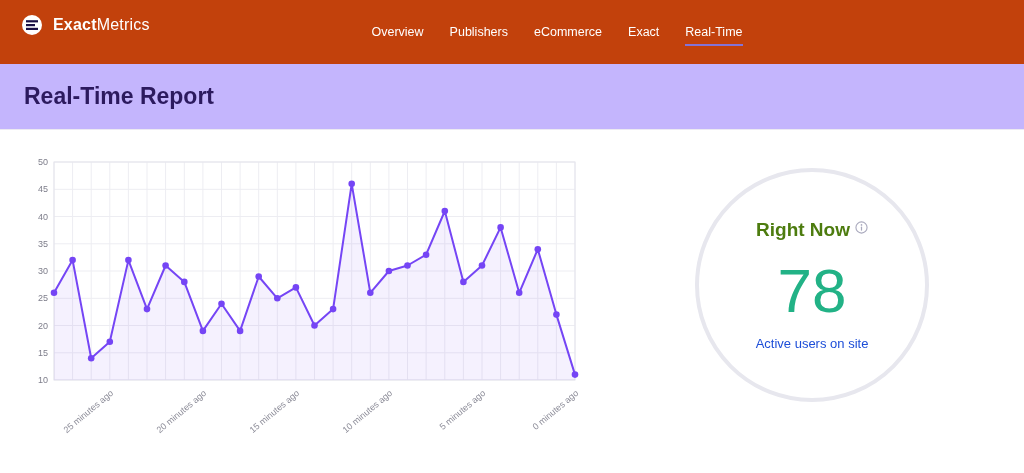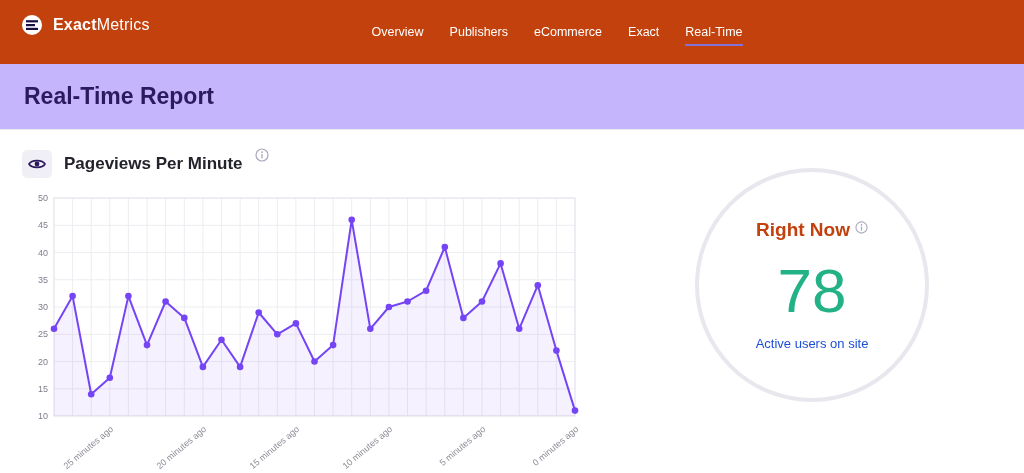--- a/index.html
+++ b/index.html
@@ -41,21 +41,21 @@
   .dot   { fill:#7545f5; }
   .ylab  { font-size:9px; fill:#7d7d8a; text-anchor:end; }
   .xlab  { font-size:9px; fill:#8c8c98; text-anchor:end; }
 
   
   .rightnow-wrap { flex:1; display:flex; justify-content:center; padding-top:22px; }
   .rightnow-circle { width:234px; height:234px; border:4px solid #e7e7ee; border-radius:50%;
                      display:flex; flex-direction:column; align-items:center;
                      justify-content:center; background:#fff; }
   .rightnow-title-row { display:flex; gap:5px; align-items:flex-start; }
-  .rightnow-title { font-size:19px; font-weight:700; color:#c2410c; }
+  .rightnow-title { font-size:19px; font-weight:700; color:#4d7c0f; }
   .rightnow-value { font-size:62px; font-weight:400; color:#22b286; line-height:1.1;
                     margin-top:16px; }
   .rightnow-sub { font-size:13px; color:#1d4ed8; margin-top:10px; }
 </style>
 </head>
 <body>
 
 <nav class="navbar">
   <div class="brand">
     <svg width="24" height="24" viewBox="0 0 24 24">
@@ -75,36 +75,20 @@
   </div>
 </nav>
 
 <header class="page-header">
   <h1 class="page-title">Real-Time Report</h1>
 </header>
 
 <main class="main">
 
   <section class="chart-panel">
-    <div class="panel-title-row">
-      <span class="eye-chip">
-        <svg width="18" height="14" viewBox="0 0 18 14">
-          <path d="M1 7 C3.5 2.5, 14.5 2.5, 17 7 C14.5 11.5, 3.5 11.5, 1 7 Z" fill="none" stroke="#2c1a5e" stroke-width="1.6"></path>
-          <circle cx="9" cy="7" r="2.4" fill="#2c1a5e"></circle>
-        </svg>
-      </span>
-      <h2 class="panel-title">Pageviews Per Minute</h2>
-      <span class="info-badge">
-        <svg width="14" height="14" viewBox="0 0 14 14">
-          <circle cx="7" cy="7" r="6" fill="none" stroke="#a9a9bd" stroke-width="1.2"></circle>
-          <circle cx="7" cy="4.2" r="0.9" fill="#a9a9bd"></circle>
-          <rect x="6.35" y="6" width="1.3" height="4.4" rx="0.6" fill="#a9a9bd"></rect>
-        </svg>
-      </span>
-    </div>
     <div id="chart-mount"><svg width="565" height="292" viewBox="0 0 565 292">
           <line class="grid" x1="32.0" y1="10" x2="32.0" y2="228"></line>
           <line class="grid" x1="50.6" y1="10" x2="50.6" y2="228"></line>
           <line class="grid" x1="69.2" y1="10" x2="69.2" y2="228"></line>
           <line class="grid" x1="87.8" y1="10" x2="87.8" y2="228"></line>
           <line class="grid" x1="106.4" y1="10" x2="106.4" y2="228"></line>
           <line class="grid" x1="125.0" y1="10" x2="125.0" y2="228"></line>
           <line class="grid" x1="143.6" y1="10" x2="143.6" y2="228"></line>
           <line class="grid" x1="162.3" y1="10" x2="162.3" y2="228"></line>
           <line class="grid" x1="180.9" y1="10" x2="180.9" y2="228"></line>

